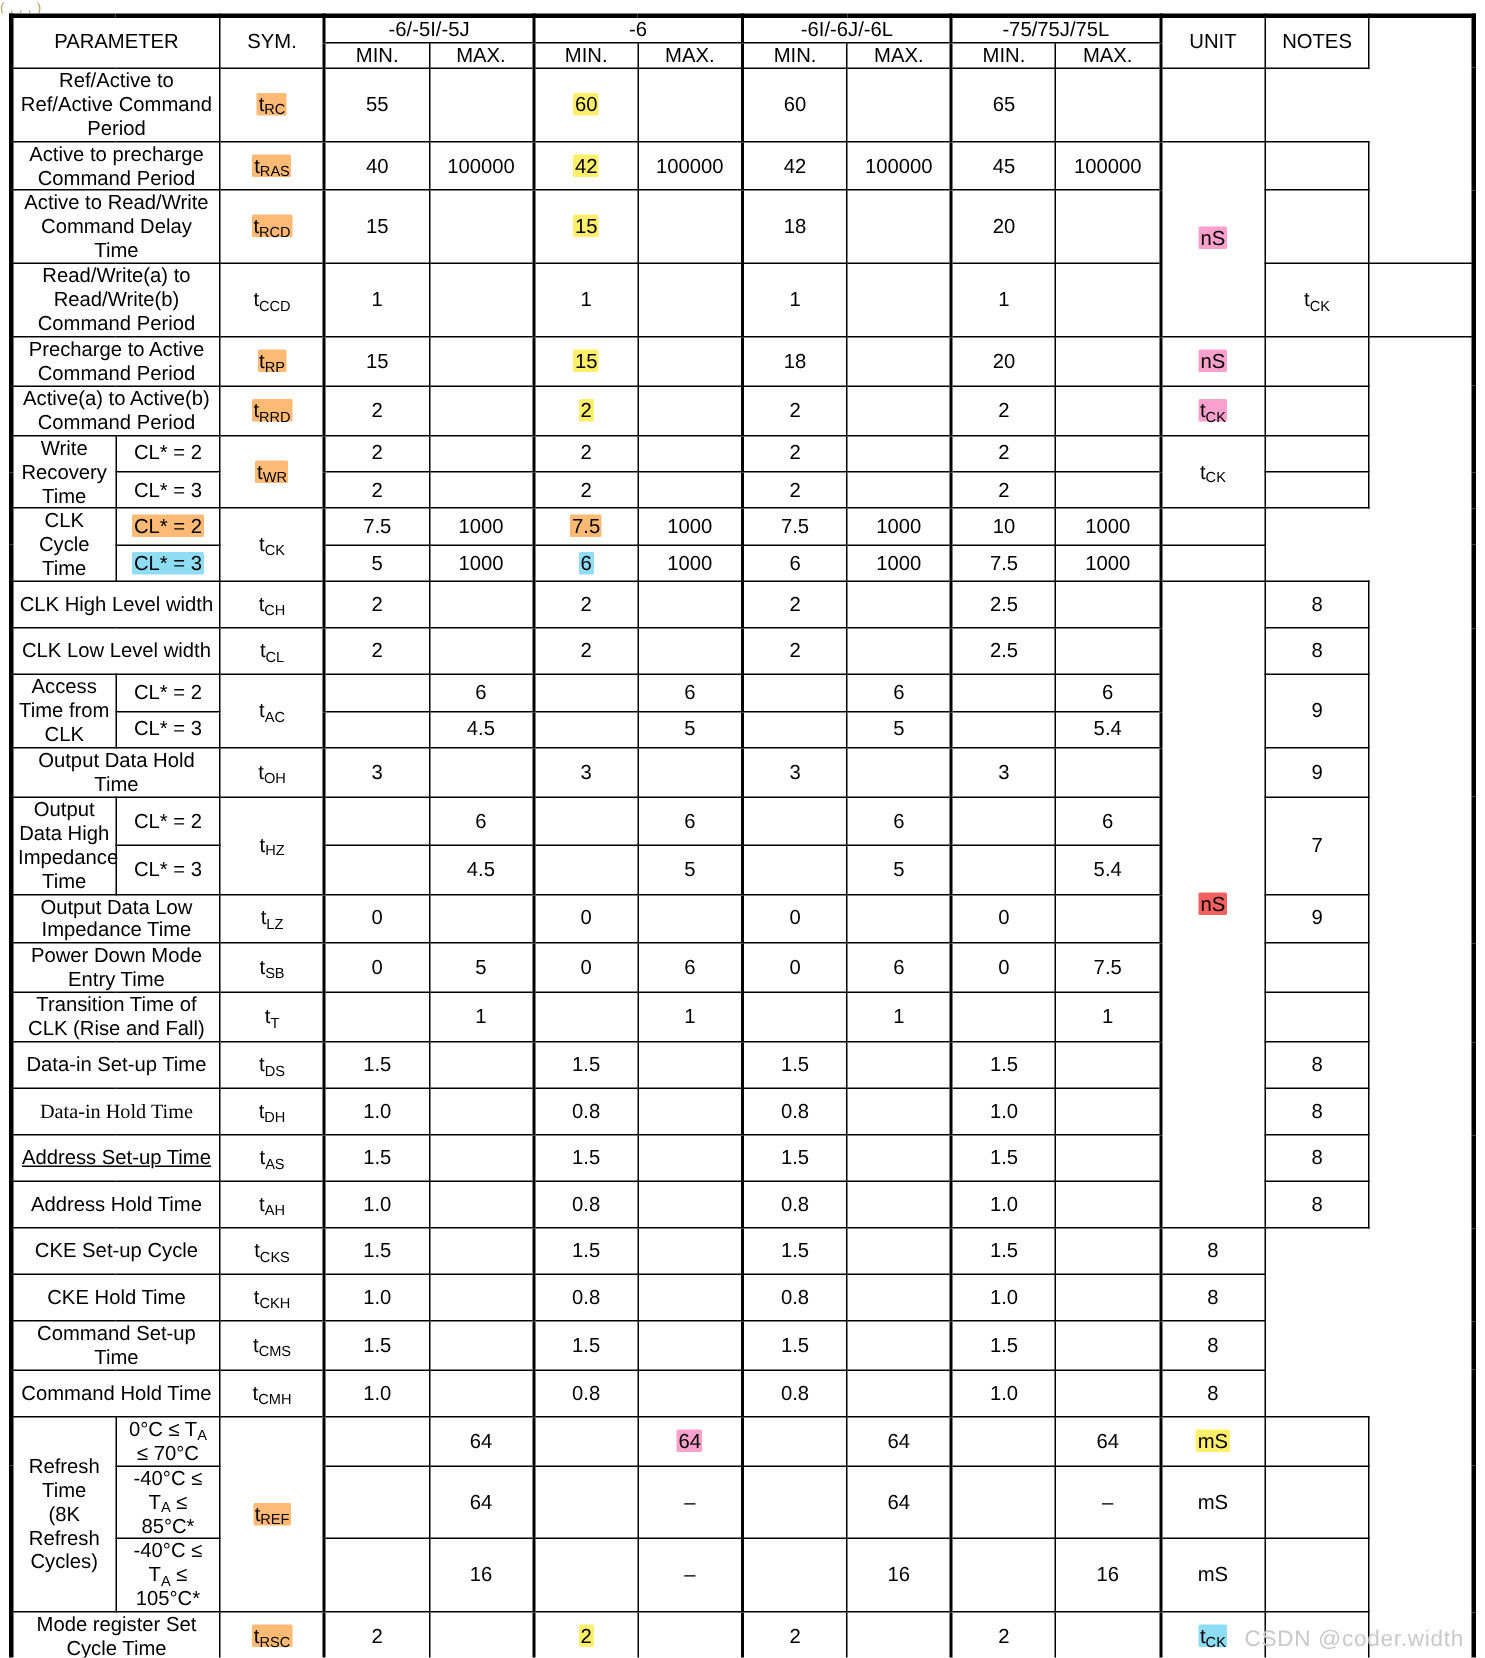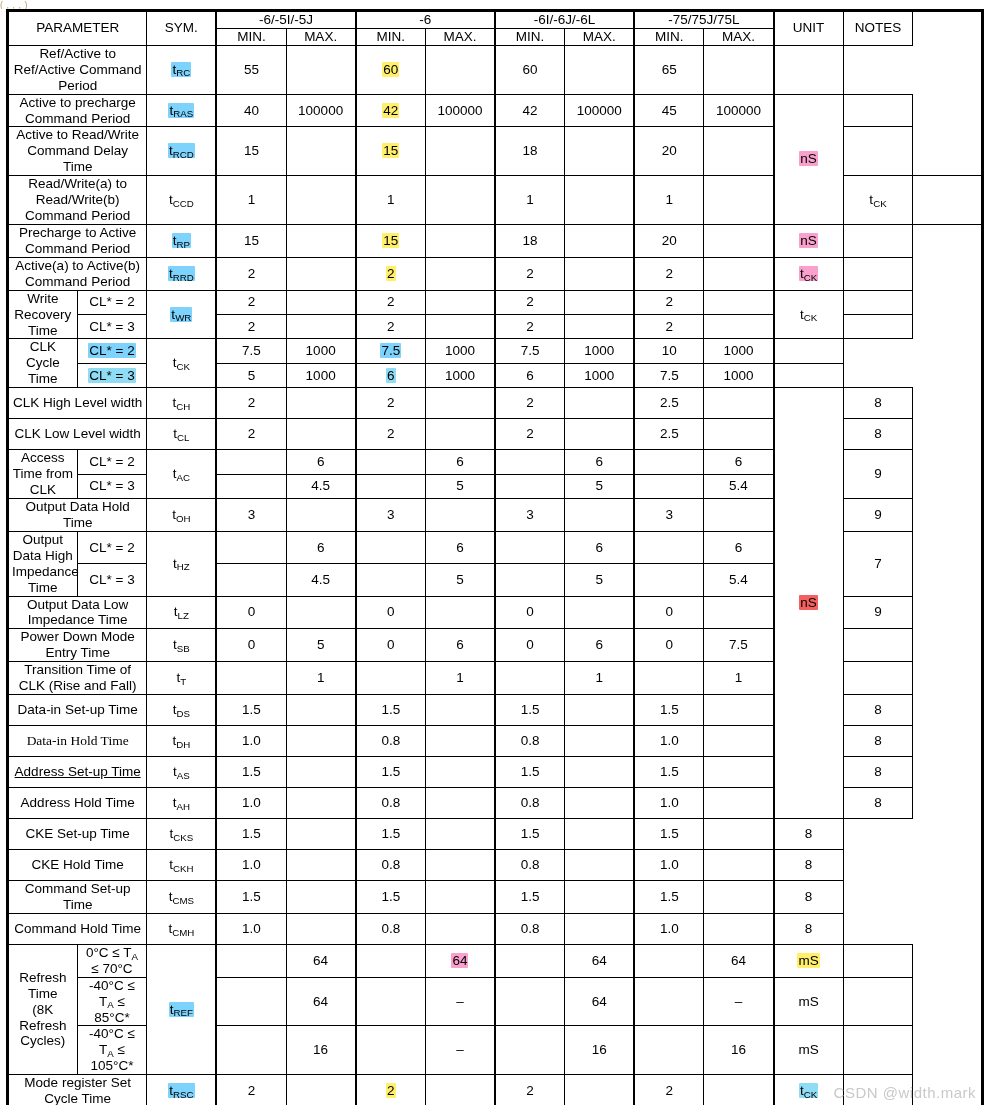--- a/index.html
+++ b/index.html
@@ -62,21 +62,21 @@
   }
   td.sym{font-size:14.5px;}
   td.val{font-size:14.5px;}
   td.unit{font-size:14.5px;}
   td.note{font-size:14.5px;}
   
   .gsep-l{border-left:2.5px solid #000 !important;}
   .gsep-r{border-right:2.5px solid #000 !important;}
   sub{font-size:0.72em;vertical-align:baseline;position:relative;top:.28em;}
   .hl{padding:0 1px;border-radius:1px;}
-  .hl-green{background:#7dd3fc;}
+  .hl-green{background:#fdba74;}
   .hl-yellow{background:#ffef6b;}
   .hl-blue{background:#8fdcf5;}
   .hl-pink{background:#f9a0cd;}
   .hl-red{background:#f4605f;}
   .watermark{
     position:absolute;right:14px;bottom:4px;
     font-size:15px;color:#c9c9c9;letter-spacing:.5px;
     pointer-events:none;
     font-family:"Liberation Sans", sans-serif;
   }
@@ -422,21 +422,21 @@
           <td class="val"></td>
           <td class="val gsep-l"><span class="">0.8</span></td>
           <td class="val"></td>
           <td class="val gsep-l"><span class="">0.8</span></td>
           <td class="val"></td>
           <td class="val gsep-l"><span class="">1.0</span></td>
           <td class="val gsep-r"></td>
           <td class="note">8</td>
         </tr>
         <tr>
-          <td class="param" colspan="2" style="height: 30px;">CKE Set-up Time</td>
+          <td class="param" colspan="2" style="height: 30px;">CKE Set-up Cycle</td>
           <td class="sym"><span class="">t<sub>CKS</sub></span></td>
           <td class="val gsep-l"><span class="">1.5</span></td>
           <td class="val"></td>
           <td class="val gsep-l"><span class="">1.5</span></td>
           <td class="val"></td>
           <td class="val gsep-l"><span class="">1.5</span></td>
           <td class="val"></td>
           <td class="val gsep-l"><span class="">1.5</span></td>
           <td class="val gsep-r"></td>
           <td class="note">8</td>
@@ -531,14 +531,14 @@
           <td class="val gsep-l"><span class="">2</span></td>
           <td class="val"></td>
           <td class="val gsep-l"><span class="">2</span></td>
           <td class="val gsep-r"></td>
           <td class="unit"><span class="hl hl-blue">t<sub>CK</sub></span></td>
           <td class="note"></td>
         </tr>
       </tbody>
   </table>
 
-  <div class="watermark">CSDN @width.mark</div>
+  <div class="watermark">CSDN @coder.width</div>
 </div>
 
 </body></html>

